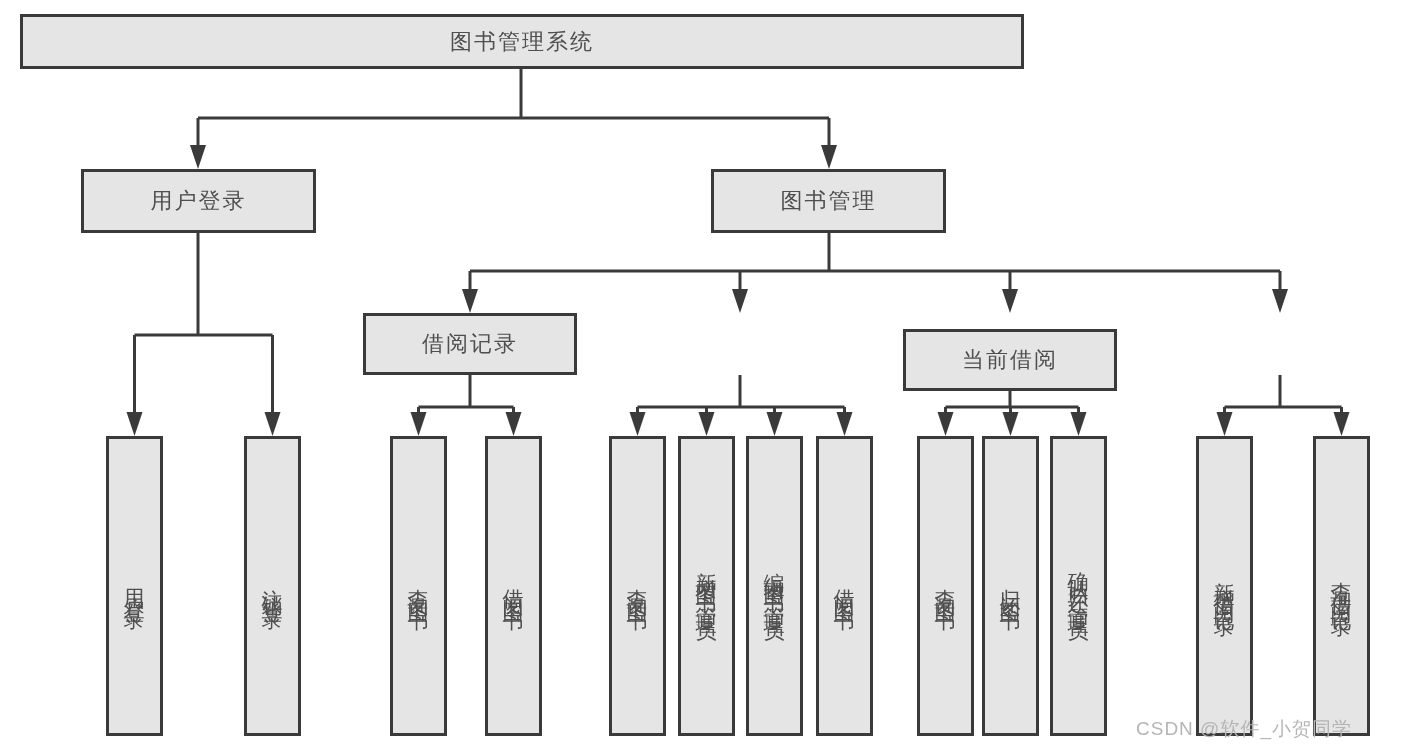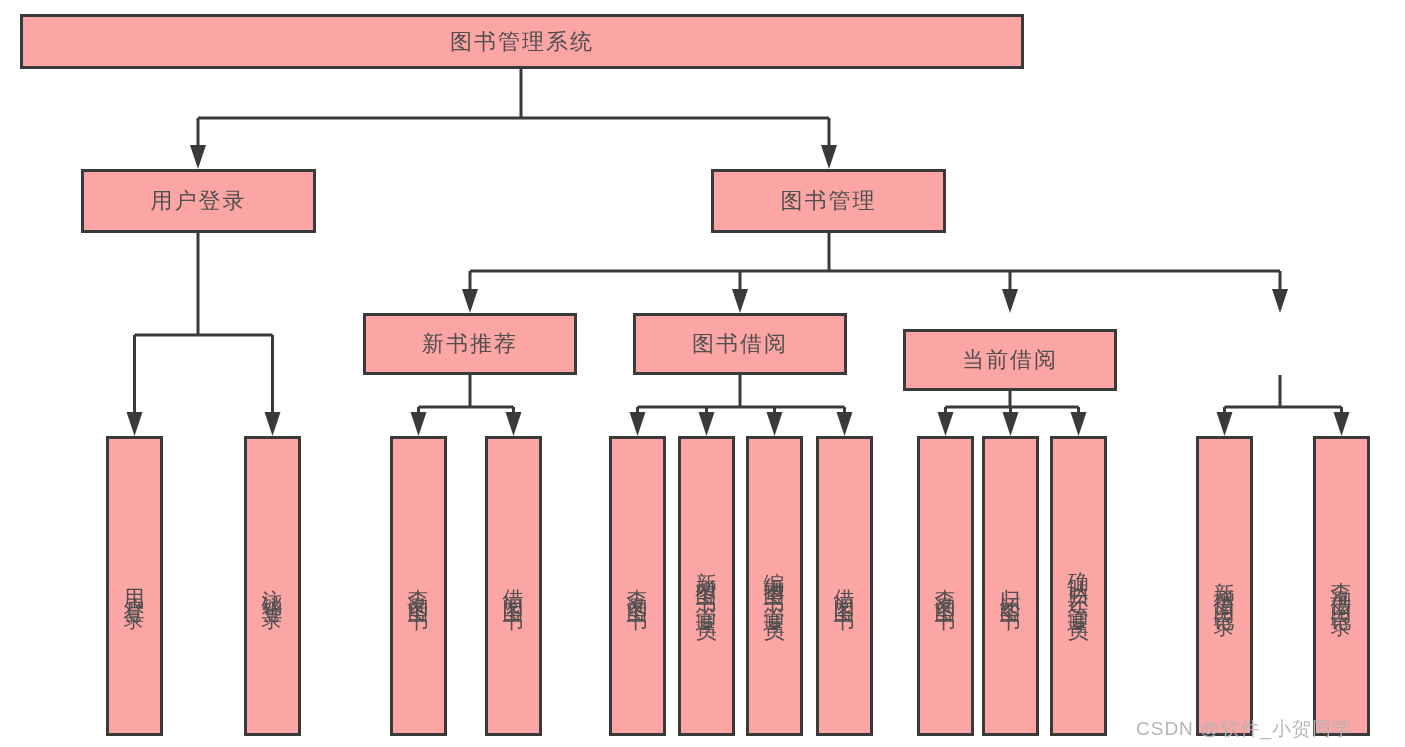--- a/index.html
+++ b/index.html
@@ -13,21 +13,21 @@
     width:1405px;height:747px;
     background:#ffffff;
     overflow:hidden;
     font-family:"Liberation Sans","DejaVu Sans",sans-serif;
   }
   .wires{position:absolute;left:0;top:0;}
   .box{
     position:absolute;
     box-sizing:border-box;
     border:3px solid var(--line);
-    background:#fca5a5;
+    background:#e5e5e5;
     color:var(--text);
     display:flex;
     align-items:center;
     justify-content:center;
     text-align:right;
   }
   .h{
     font-size:22px;
     letter-spacing:2px;
     line-height:1;
@@ -118,24 +118,21 @@
   </div>
 
   <div class="box h" style="left:81px;top:169px;width:235px;height:64px;">
     <span>用户登录</span>
   </div>
   <div class="box h" style="left:711px;top:169px;width:235px;height:64px;">
     <span>图书管理</span>
   </div>
 
   <div class="box h" style="left:363px;top:313px;width:214px;height:62px;">
-    <span>新书推荐</span>
-  </div>
-  <div class="box h" style="left:633px;top:313px;width:214px;height:62px;">
-    <span>图书借阅</span>
+    <span>借阅记录</span>
   </div>
   <div class="box h" style="left:903px;top:329px;width:214px;height:62px;">
     <span>当前借阅</span>
   </div>
 
   <div class="box v" style="left:106px;top:436px;width:57px;height:300px;">
     <span class="vtxt">用户登录</span>
   </div>
   <div class="box v" style="left:244px;top:436px;width:57px;height:300px;">
     <span class="vtxt">注销登录</span>

